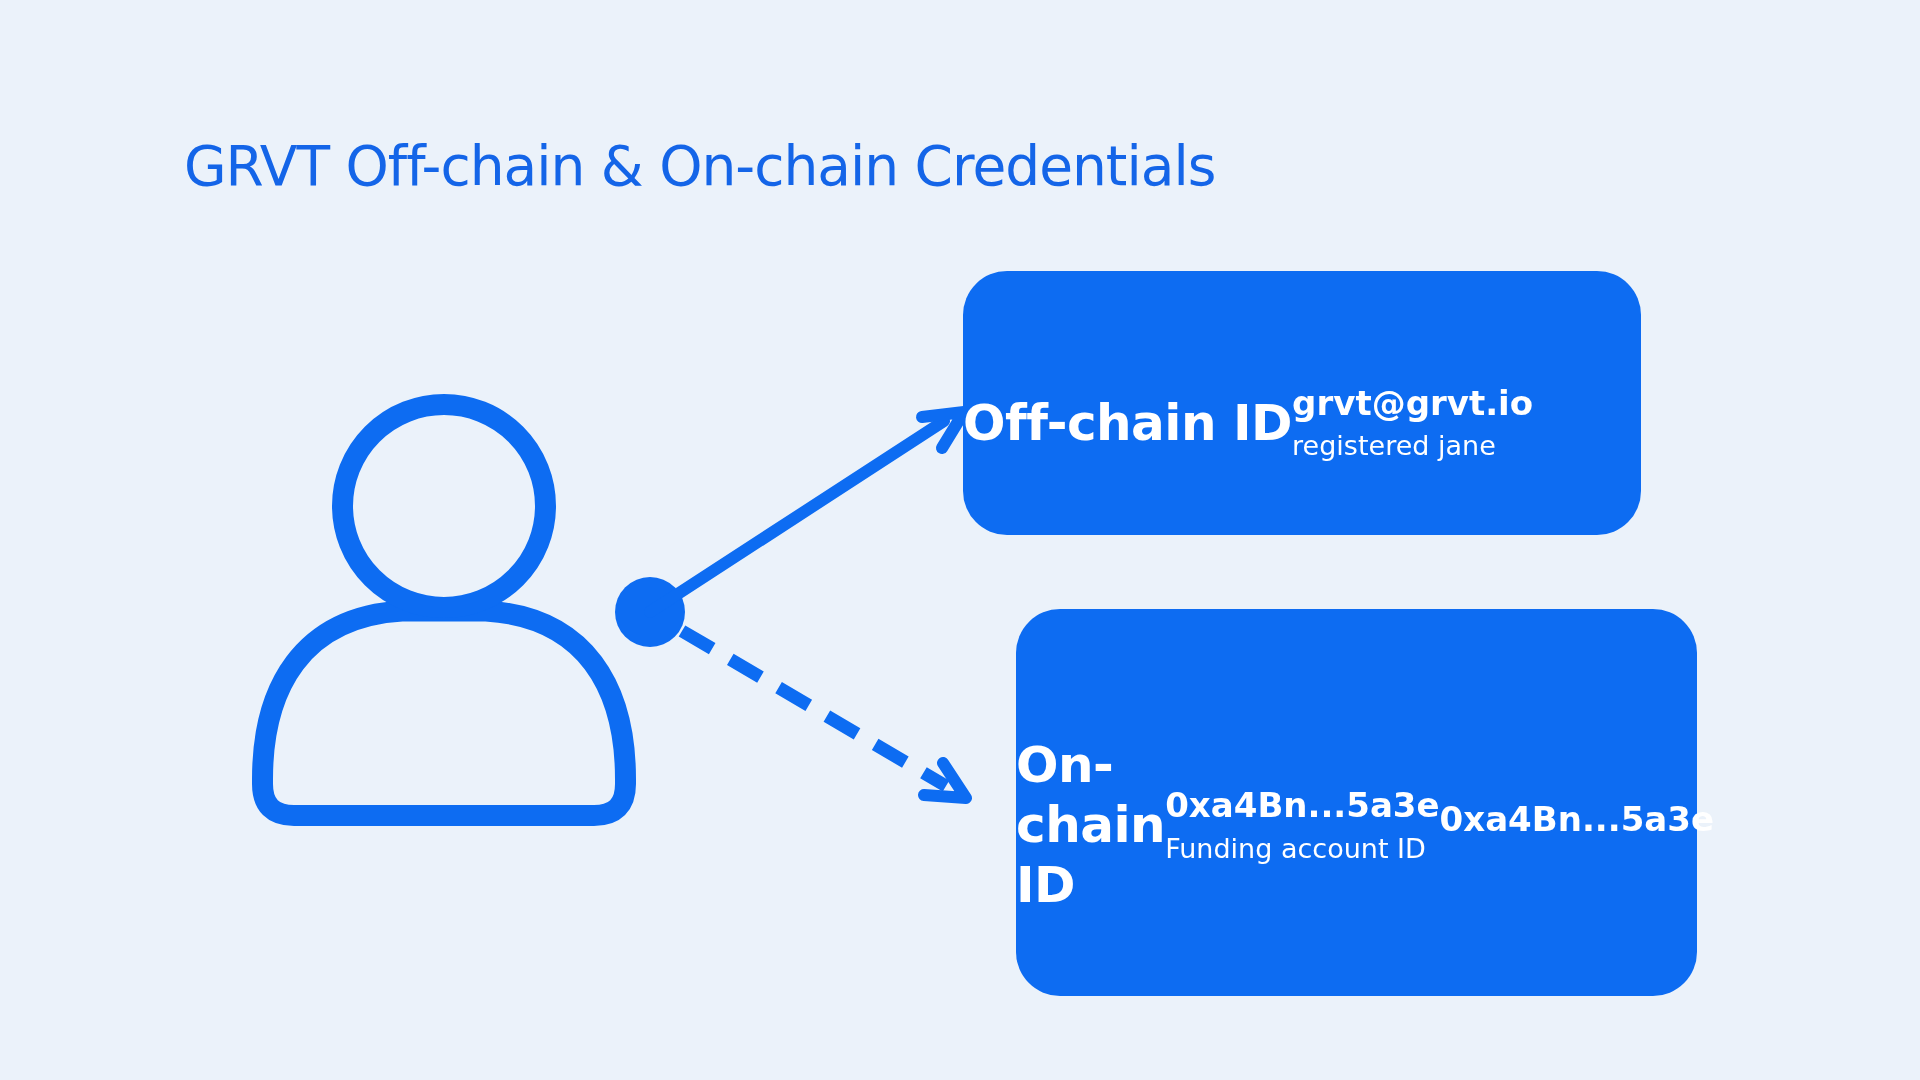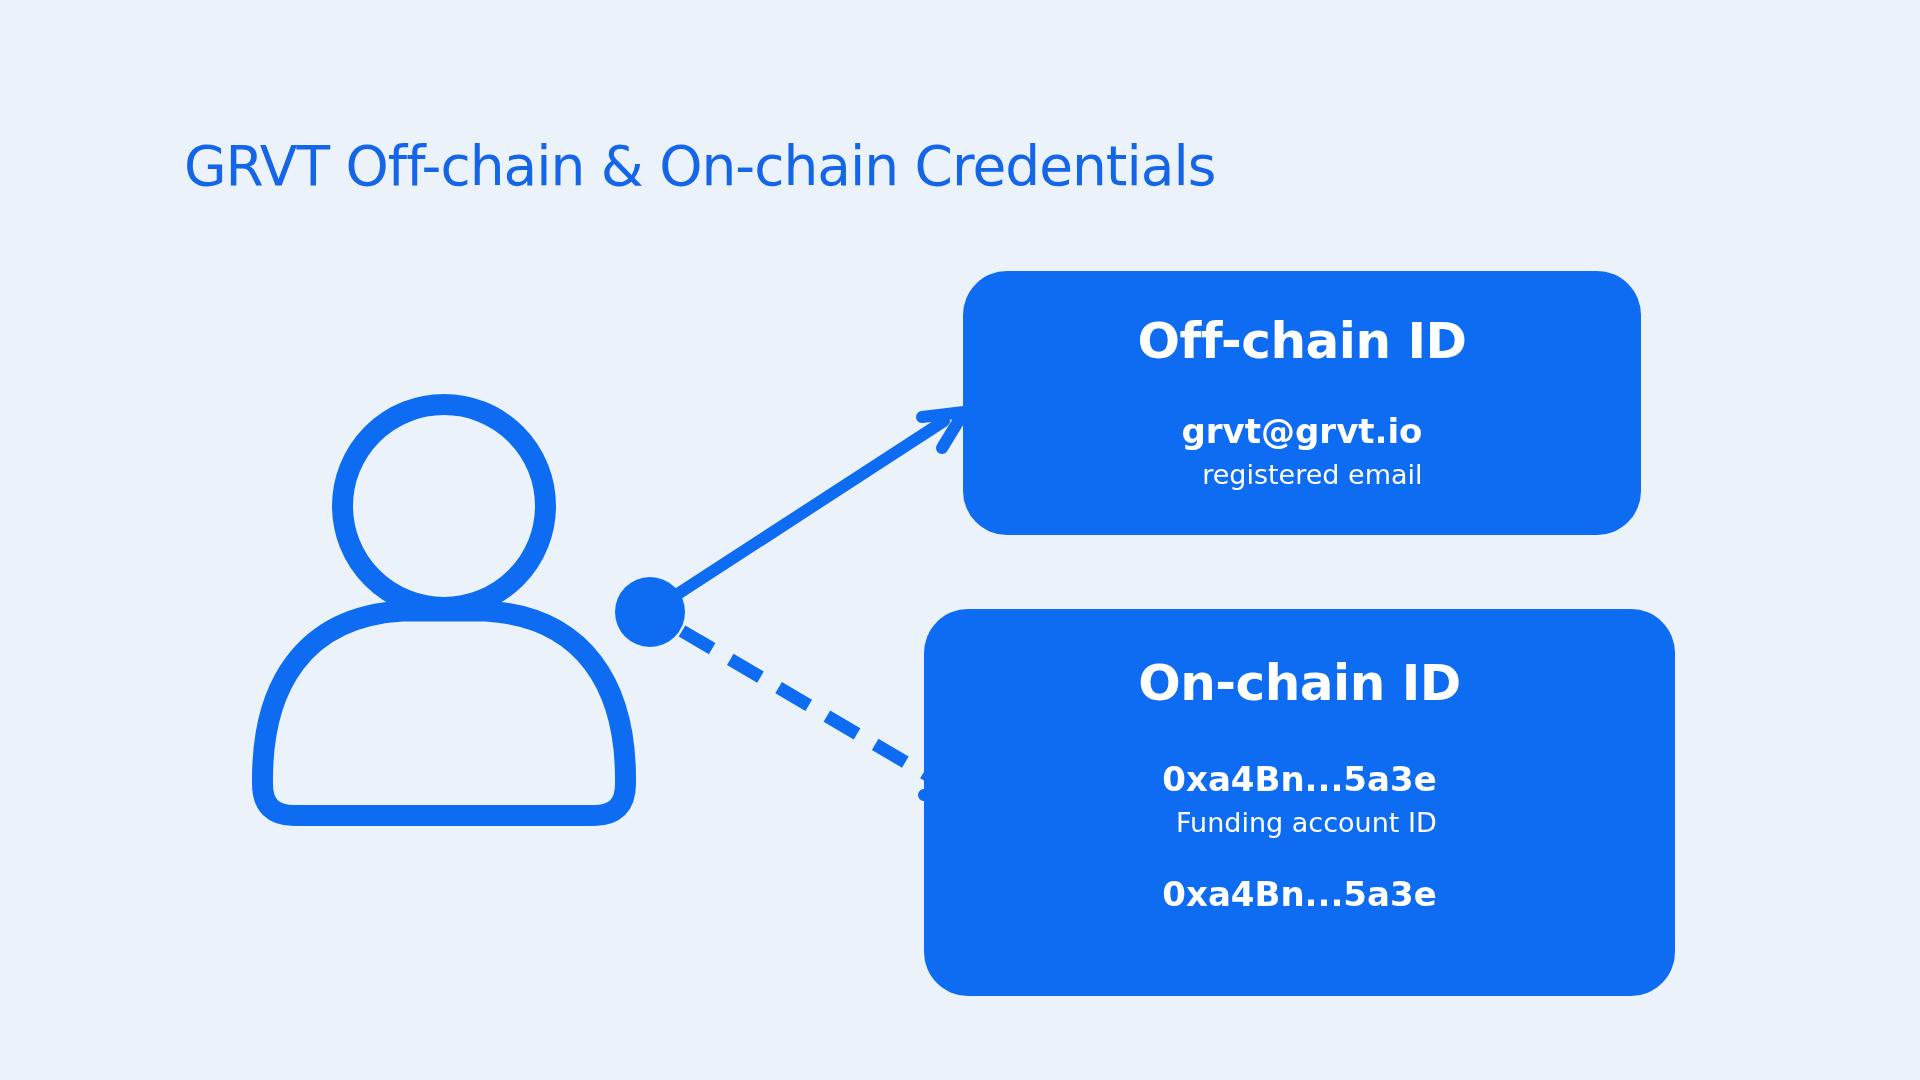--- a/index.html
+++ b/index.html
@@ -39,29 +39,29 @@
     top: 0;
     width: 1920px;
     height: 1080px;
   }
   .stroke-accent { stroke: var(--accent); fill: none; }
   .fill-accent   { fill: var(--accent); }
   .head-circle   { fill: var(--bg); stroke: var(--accent); }
   .card {
     position: absolute;
     display: flex;
-    flex-direction: column;
+    flex-direction: row;
     align-items: center;
-    text-align: right;
+    text-align: left;
     background: var(--accent);
     color: var(--card-text);
     border-radius: 44px;
   }
   .card-offchain { left: 963px; top: 271px; width: 678px; height: 264px; }
-  .card-onchain  { left: 924px; top: 609px; width: 751px; height: 387px; }
+  .card-onchain  { left: 1016px; top: 609px; width: 681px; height: 387px; }
   .card-title {
     margin: 0;
     font-size: 50px;
     line-height: 1.2;
     font-weight: 700;
     letter-spacing: -0.5px;
   }
   .card-offchain .card-title { margin-top: 40px; }
   .card-onchain  .card-title { margin-top: 44px; }
   .cred-value {
@@ -111,21 +111,21 @@
     <g>
       <line class="stroke-accent" x1="682" y1="631" x2="946" y2="786" stroke-width="13" stroke-dasharray="35 21"></line>
       <path class="stroke-accent" d="M 943 763 L 966 798 L 924 795" stroke-width="12" stroke-linecap="round" stroke-linejoin="round"></path>
     </g>
   </svg>
 
   <section class="card card-offchain">
     <h2 class="card-title">Off-chain ID</h2>
     <div class="cred">
       <div class="cred-value">grvt@grvt.io</div>
-      <div class="cred-label">registered email</div>
+      <div class="cred-label">registered jane</div>
     </div>
   </section>
 
   <section class="card card-onchain">
     <h2 class="card-title">On-chain ID</h2>
     <div class="cred cred-first">
       <div class="cred-value">0xa4Bn...5a3e</div>
       <div class="cred-label">Funding account ID</div>
     </div>
     <div class="cred cred-second">

